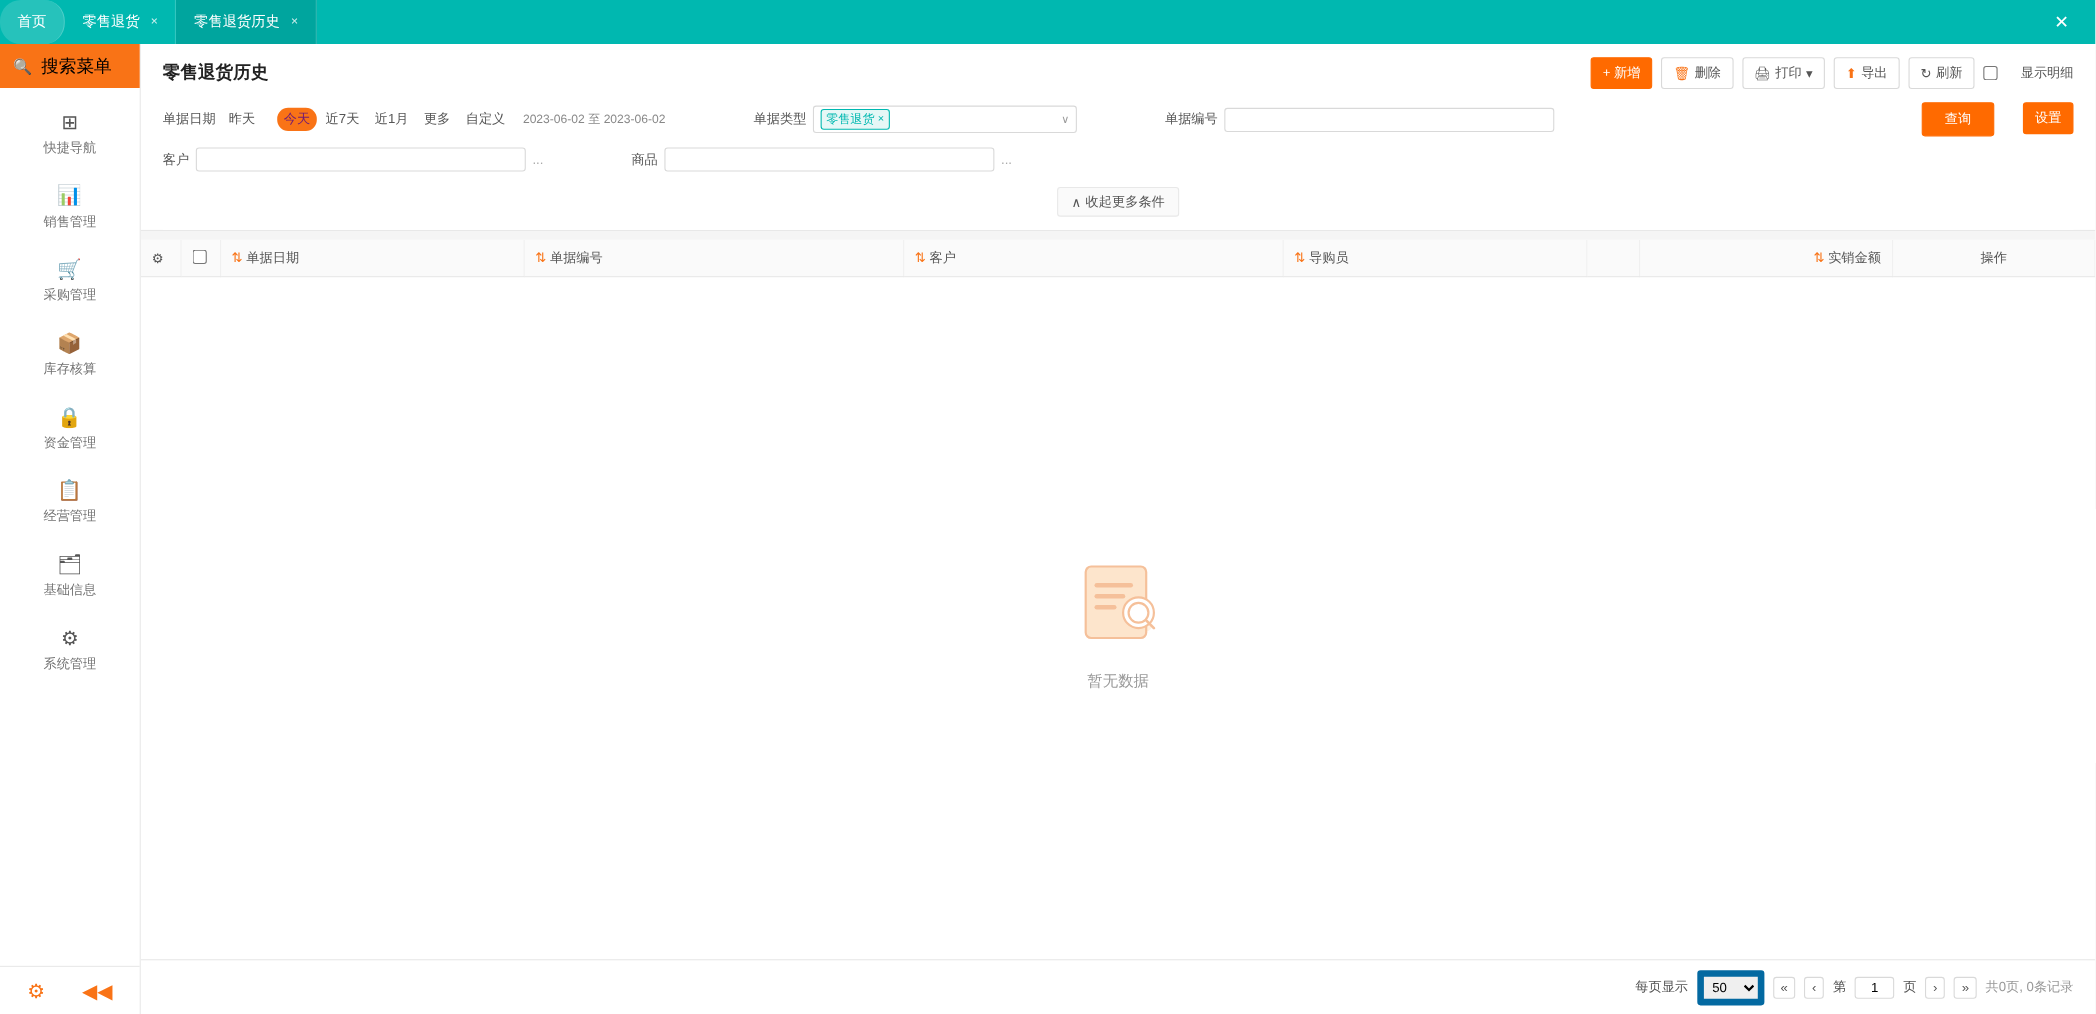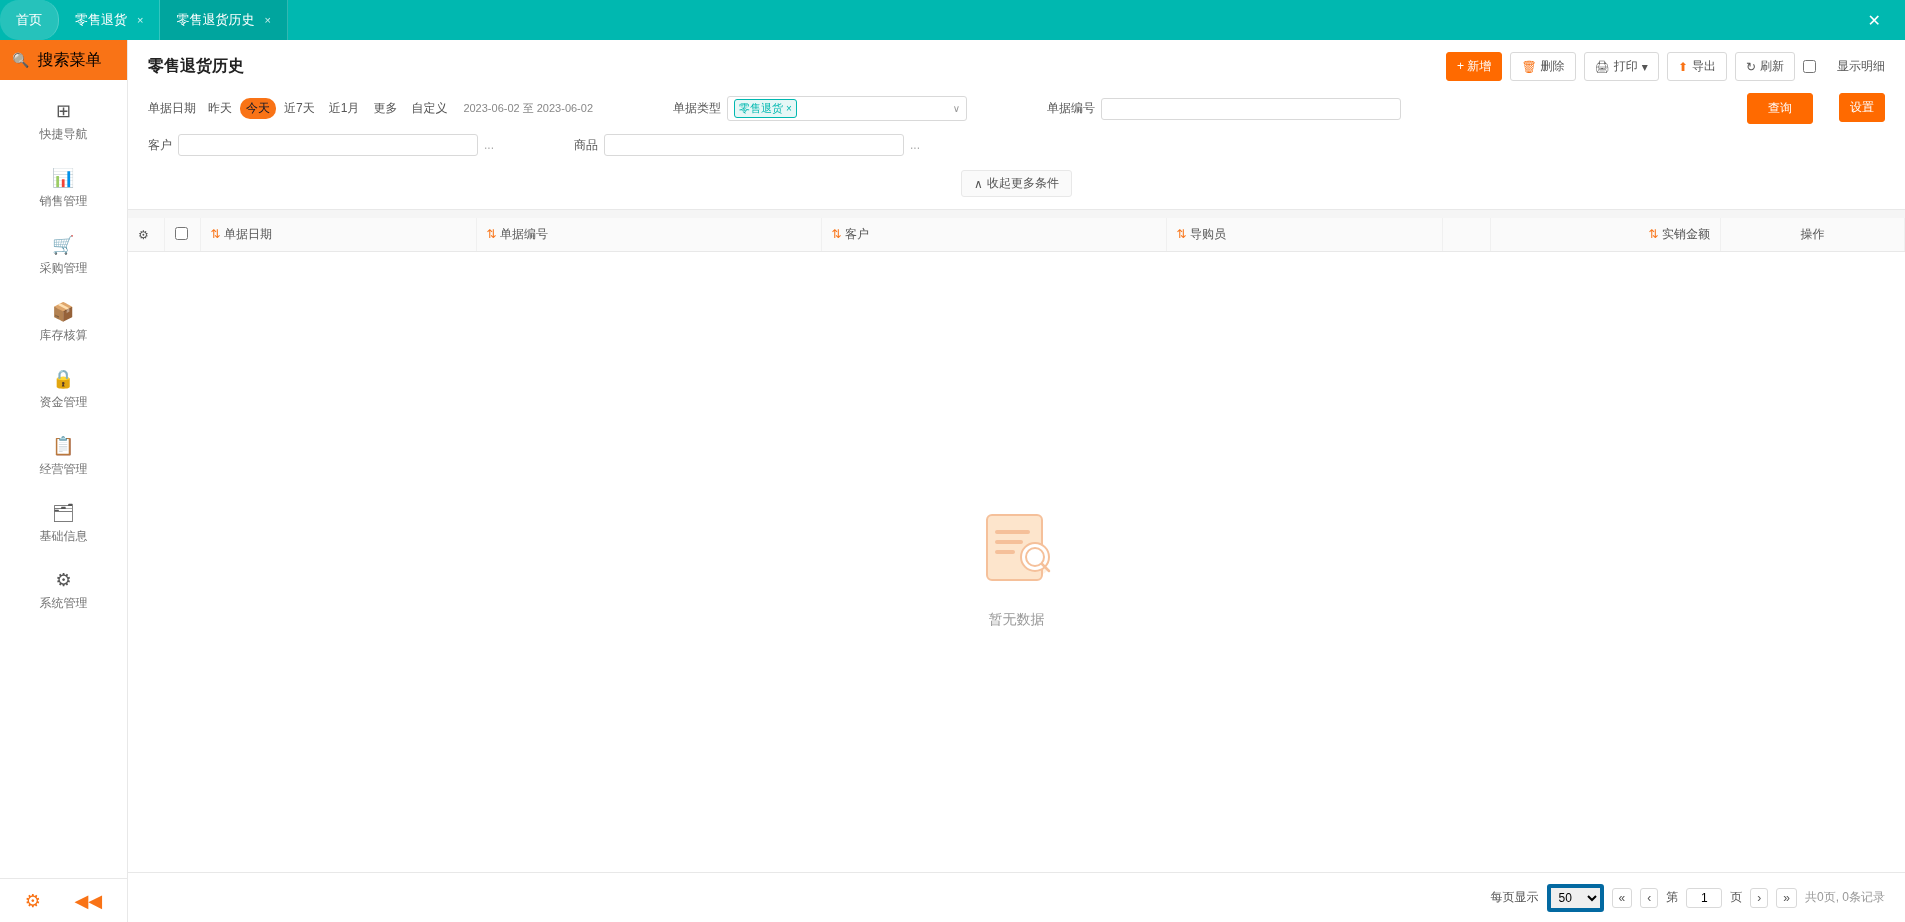--- a/index.html
+++ b/index.html
@@ -217,22 +217,23 @@
     }
     .date-btn {
       padding: 2px 6px;
       font-size: 12px;
       color: #555;
       cursor: pointer;
       border-radius: 2px;
     }
     .date-btn.active {
       background: #f97316;
-      color: #0f172a;
+      color: #701a75;
       border-radius: 10px;
+      margin-left: 12px;
     }
     .filter-date-range {
       font-size: 11px;
       color: #888;
       margin-left: 4px;
     }
     .filter-input {
       border: 1px solid #d9d9d9;
       border-radius: 3px;
       padding: 3px 8px;
@@ -357,21 +358,21 @@
       display: flex;
       align-items: center;
       justify-content: flex-end;
       padding: 0 20px;
       gap: 8px;
       font-size: 12px;
       color: #555;
       flex-shrink: 0;
     }
     .pagination-select {
-      border: 4px solid #0369a1;
+      border: 6px solid #0369a1;
       border-radius: 3px;
       padding: 2px 4px;
       font-size: 12px;
     }
     .page-nav-btn {
       border: 1px solid #d9d9d9;
       background: #fff;
       border-radius: 3px;
       padding: 2px 6px;
       cursor: pointer;

